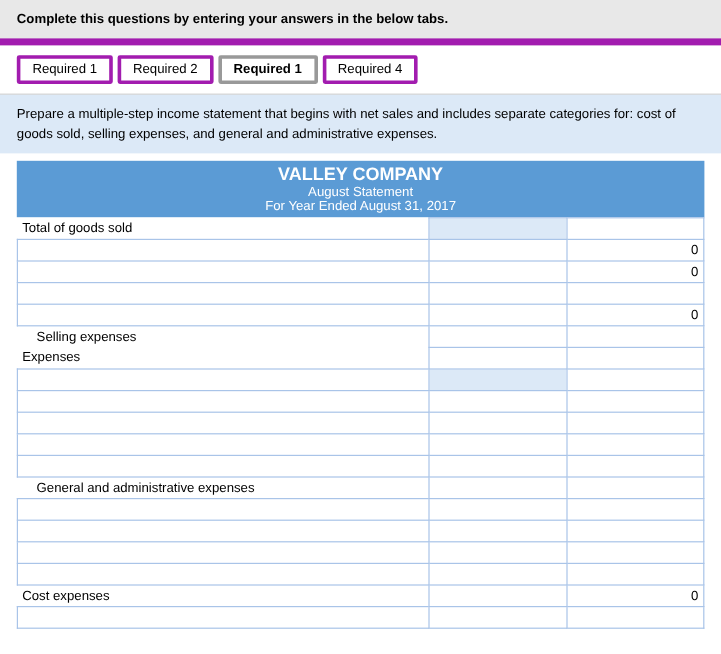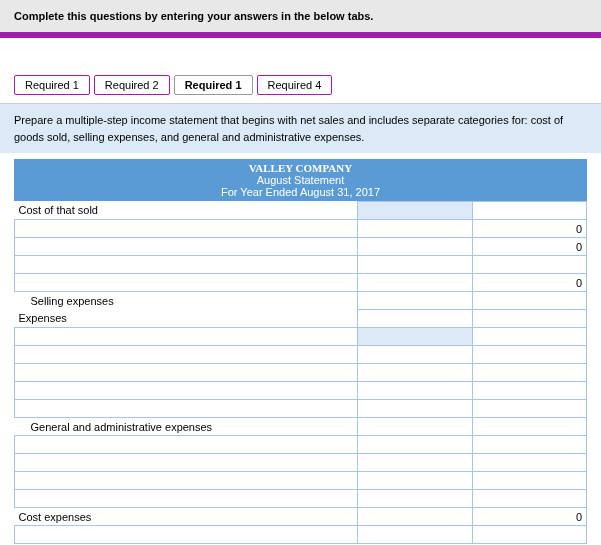--- a/index.html
+++ b/index.html
@@ -21,27 +21,26 @@
 
     .tabs-bar {
       display: flex;
       gap: 4px;
       padding: 8px 14px;
       background: #fff;
       border-bottom: 1px solid #ccc;
     }
 
     .tab {
-      border: 1px solid #a21caf;
+      border: 3px solid #a21caf;
       padding: 3px 10px;
       font-size: 11px;
       cursor: pointer;
       background: #fff;
       border-radius: 2px;
-      margin-top: 29px;
     }
 
     .tab.active {
       background: #fff;
       border-color: #999;
       font-weight: bold;
     }
 
     .description {
       padding: 8px 14px;
@@ -57,22 +56,21 @@
 
     .statement-header {
       background: #5b9bd5;
       color: #fff;
       text-align: center;
       padding: 3px 0;
     }
 
     .statement-header .company-name {
       font-weight: bold;
-      font-size: 11px;
-      font-family: Liberation Serif, serif;
+      font-size: 15px;
     }
 
     .statement-header .sub-title {
       font-size: 11px;
     }
 
     .statement-table {
       width: 100%;
       border-collapse: collapse;
       font-size: 11px;
@@ -146,21 +144,21 @@
   <div class="statement-header">
     <div class="company-name">VALLEY COMPANY</div>
     <div class="sub-title">August Statement</div>
     <div class="sub-title">For Year Ended August 31, 2017</div>
   </div>
 
   <table class="statement-table">
 
     <tbody>
         <tr>
-      <td class="label-col section-label">Cost of that sold</td>
+      <td class="label-col section-label">Total of goods sold</td>
       <td class="amount-col1 blue-input"></td>
       <td class="amount-col2 empty-input"></td>
     </tr>
 
     <tr>
       <td class="label-col empty-input"></td>
       <td class="amount-col1 empty-input"></td>
       <td class="amount-col2 value-cell">0</td>
     </tr>
     <tr>

